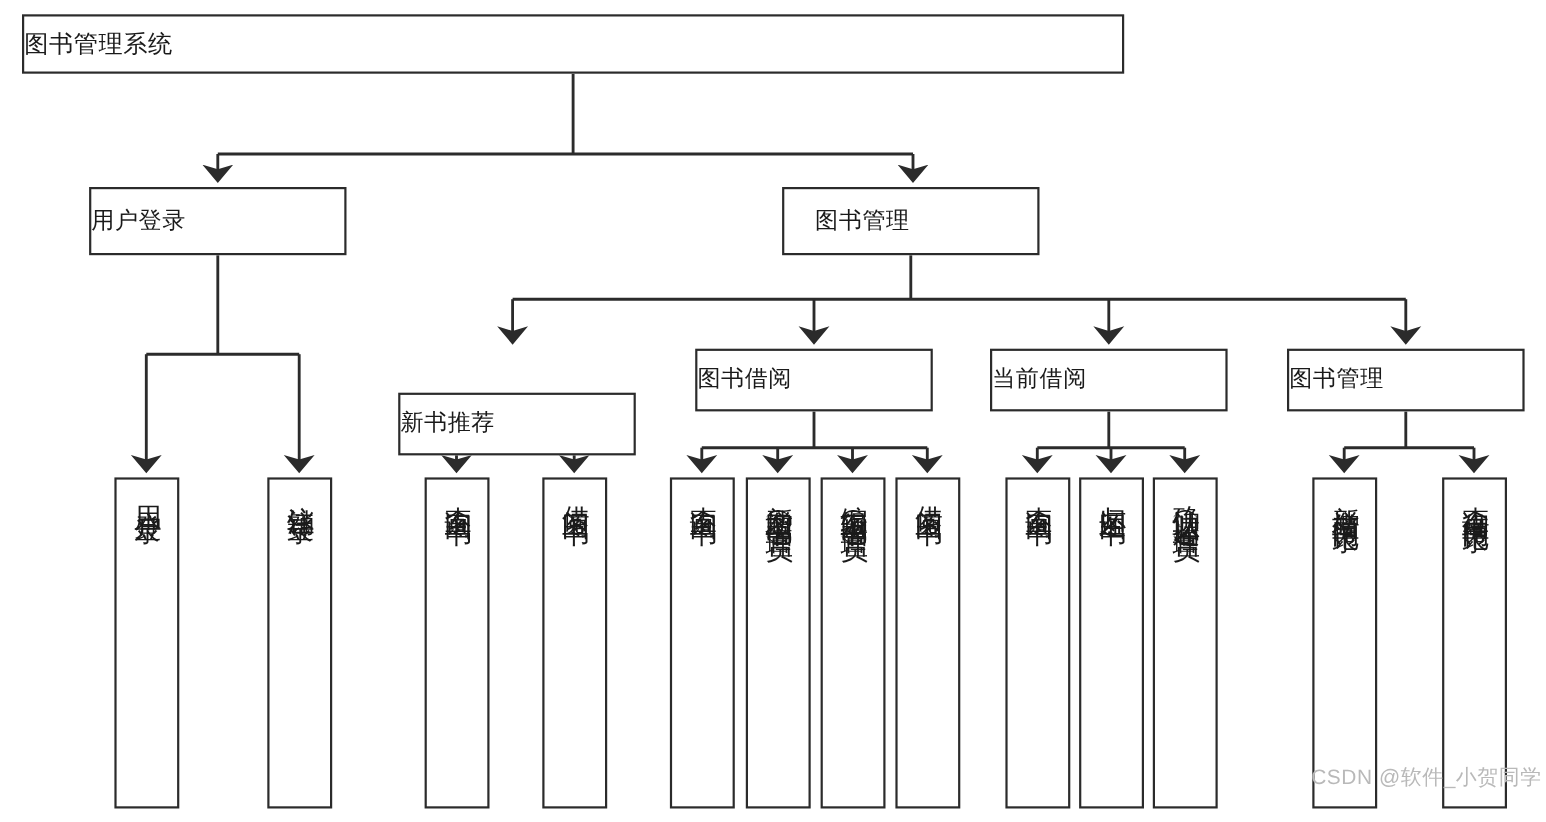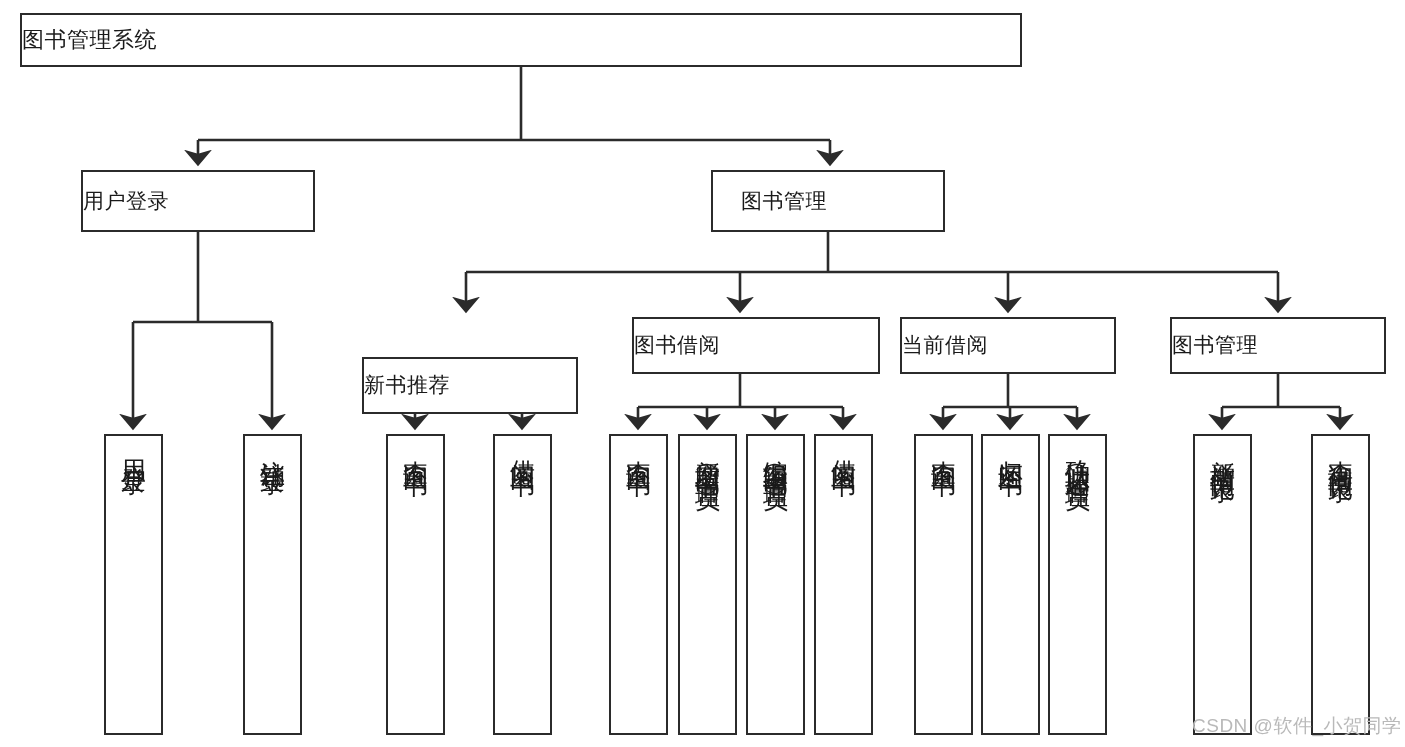--- a/index.html
+++ b/index.html
@@ -128,21 +128,21 @@
   <div class="node horiz" style="left:81px; top:170px; width:234px; height:62px;">
     <span class="label">用户登录</span>
   </div>
   <div class="node horiz" style="left:711px; top:170px; width:234px; height:62px;padding-left:28px;">
     <span class="label">图书管理</span>
   </div>
 
   <div class="node horiz" style="left:362px; top:317px; width:216px; height:57px;margin-top:40px;">
     <span class="label">新书推荐</span>
   </div>
-  <div class="node horiz" style="left:632px; top:317px; width:248px; height:57px;">
+  <div class="node horiz" style="left:632px; top:317px; width:216px; height:57px;">
     <span class="label">图书借阅</span>
   </div>
   <div class="node horiz" style="left:900px; top:317px; width:216px; height:57px;">
     <span class="label">当前借阅</span>
   </div>
   <div class="node horiz" style="left:1170px; top:317px; width:216px; height:57px;">
     <span class="label">图书管理</span>
   </div>
 
   <div class="node vert" style="left:104px; top:434px; width:59px; height:301px;">
@@ -182,15 +182,15 @@
     <span class="label">确认归还（管理员）</span>
   </div>
 
   <div class="node vert" style="left:1193px; top:434px; width:59px; height:301px;">
     <span class="label">新增借阅记录</span>
   </div>
   <div class="node vert" style="left:1311px; top:434px; width:59px; height:301px;">
     <span class="label">查询借阅记录</span>
   </div>
 
-  <div class="watermark" style="left:1192px; top:713px;">CSDN @软件_小贺同学</div>
+  <div class="watermark" style="left:1192px; top:694px;">CSDN @软件_小贺同学</div>
 
 </div>
 
 </body></html>

